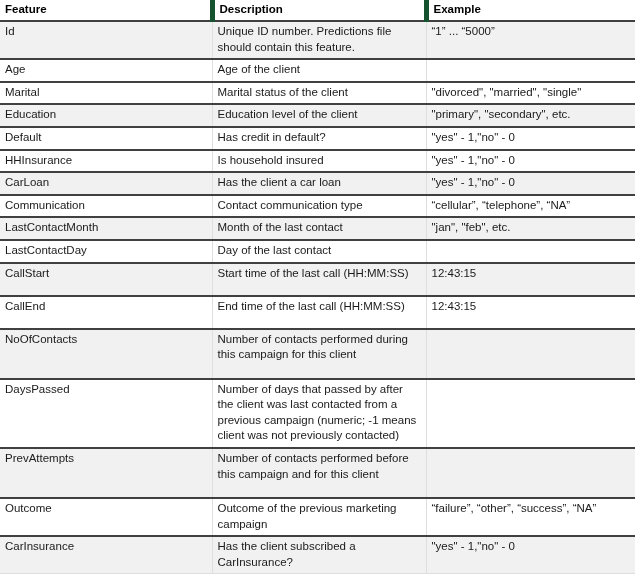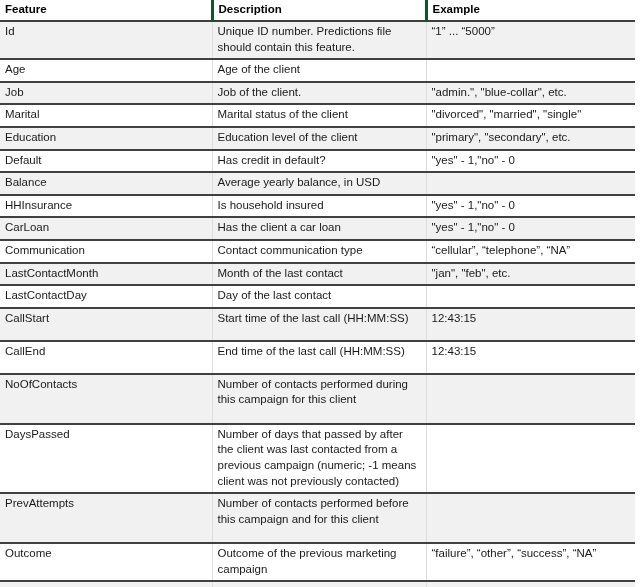--- a/index.html
+++ b/index.html
@@ -27,21 +27,21 @@
   #data-dictionary-table col.col-example     { width: 209px; }
 
   #data-dictionary-table thead th {
     text-align: left;
     font-weight: bold;
     font-size: 11.5px;
     color: #000000;
     padding: 3px 5px 4px 5px;
     background: #ffffff;
     border-bottom: 2px solid #3f3f3f;
-    border-right: 3px solid #14532d;
+    border-right: 5px solid #14532d;
     vertical-align: bottom;
     line-height: 13px;
     white-space: nowrap;
   }
   #data-dictionary-table thead th:last-child { border-right: none; }
 
   #data-dictionary-table tbody td {
     font-size: 11.5px;
     color: #1a1a1a;
     padding: 2px 5px 3px 5px;
@@ -92,31 +92,20 @@
         <td>
           <span class="cell-text">Age</span>
         </td>
         <td>
           <span class="cell-text">Age of the client</span>
         </td>
         <td>
           <span class="cell-text"></span>
         </td>
       </tr>
-      <tr class="row-shaded" style="height: 18px;">
-        <td>
-          <span class="cell-text">Job</span>
-        </td>
-        <td>
-          <span class="cell-text">Job of the client.</span>
-        </td>
-        <td>
-          <span class="cell-text">"admin.", "blue-collar", etc.</span>
-        </td>
-      </tr>
       <tr class="row-plain" style="height: 18px; padding-left: 20px;">
         <td>
           <span class="cell-text">Marital</span>
         </td>
         <td>
           <span class="cell-text">Marital status of the client</span>
         </td>
         <td>
           <span class="cell-text">"divorced", "married", "single"</span>
         </td>
@@ -134,31 +123,20 @@
       </tr>
       <tr class="row-plain" style="height: 18px;">
         <td>
           <span class="cell-text">Default</span>
         </td>
         <td>
           <span class="cell-text">Has credit in default?</span>
         </td>
         <td>
           <span class="cell-text">"yes" - 1,"no" - 0</span>
-        </td>
-      </tr>
-      <tr class="row-shaded" style="height: 18px;">
-        <td>
-          <span class="cell-text">Balance</span>
-        </td>
-        <td>
-          <span class="cell-text">Average yearly balance, in USD</span>
-        </td>
-        <td>
-          <span class="cell-text"></span>
         </td>
       </tr>
       <tr class="row-plain" style="height: 18px;">
         <td>
           <span class="cell-text">HHInsurance</span>
         </td>
         <td>
           <span class="cell-text">Is household insured</span>
         </td>
         <td>

